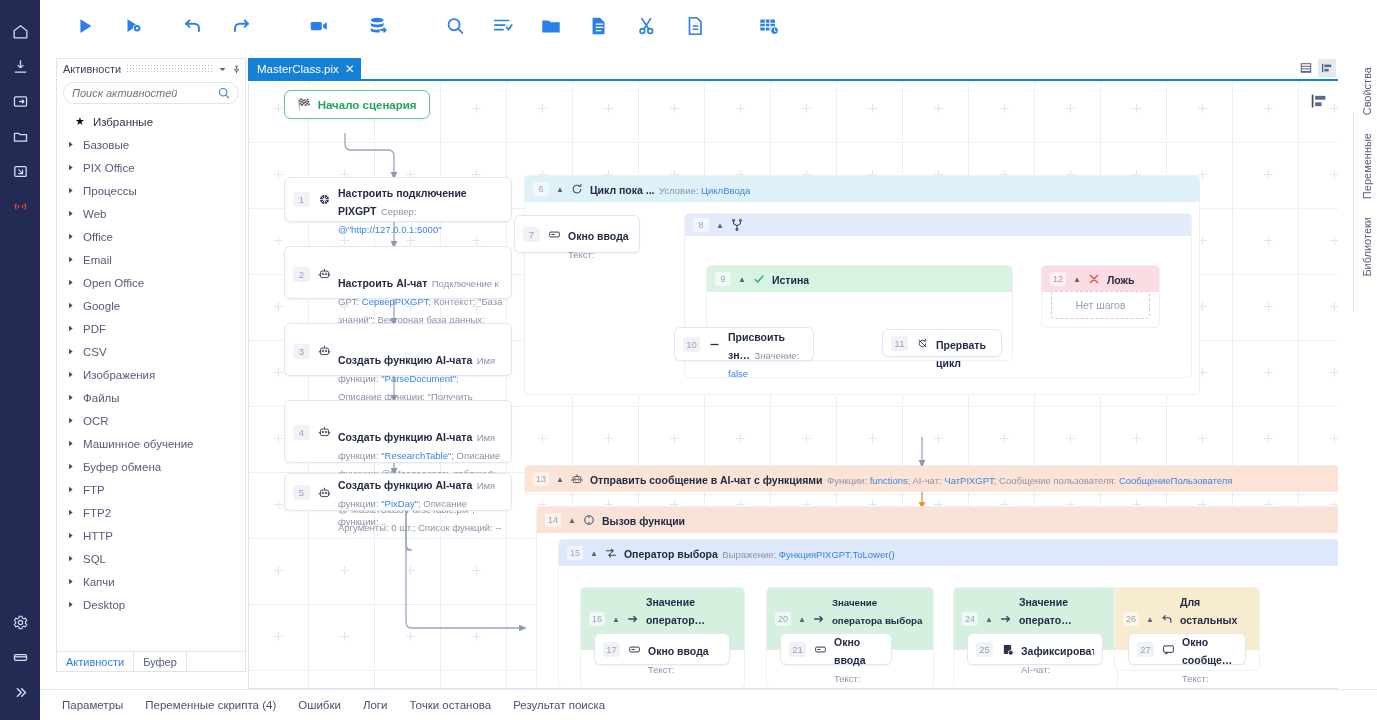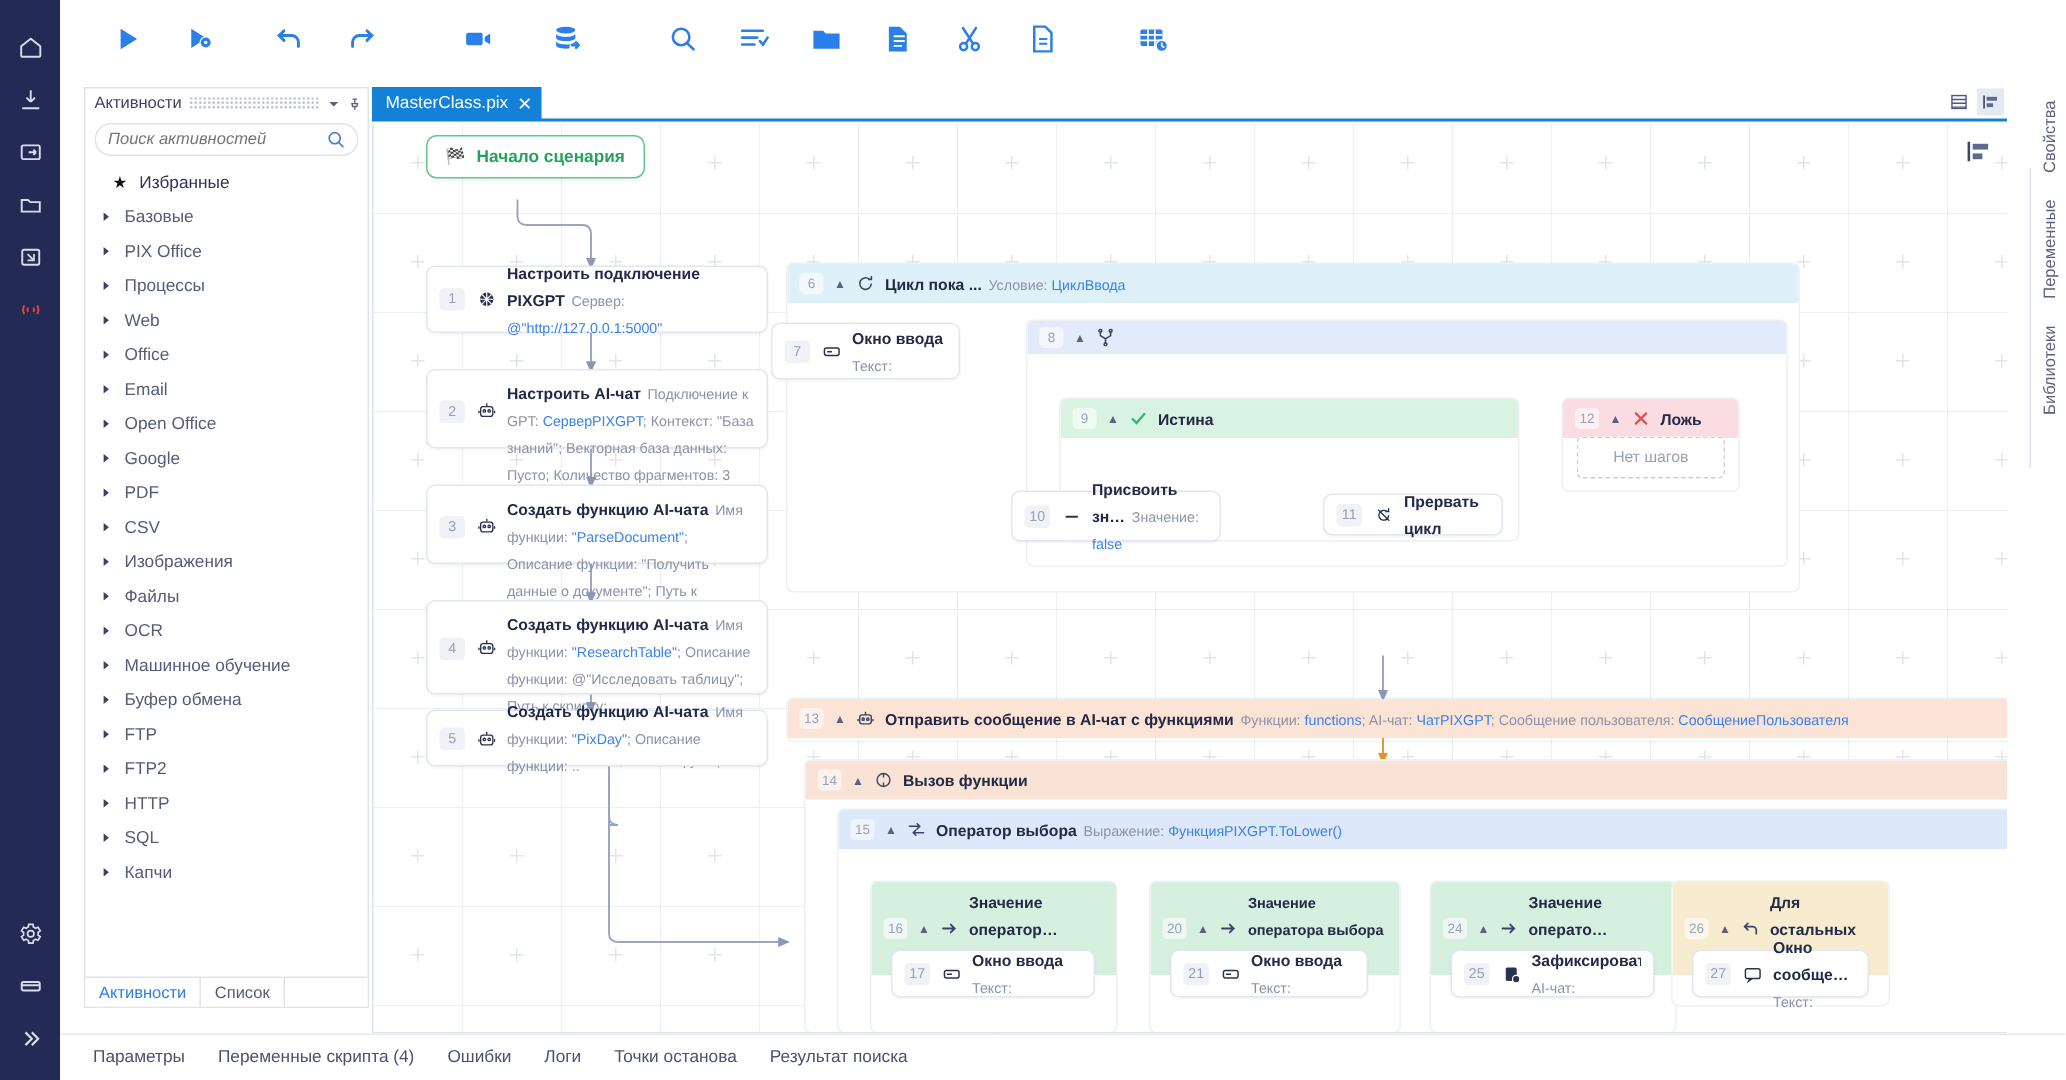--- a/index.html
+++ b/index.html
@@ -150,21 +150,21 @@
     position: absolute; background: #fff; border: 1px solid #e2e6ef; border-radius: 6px;
     box-shadow: 0 1px 2px rgba(40,50,80,.06);
     display: flex; align-items: center; padding: 6px 8px; gap: 7px;
   }
   .node .num {
     min-width: 17px; height: 15px; border-radius: 3px; background: #f0f2f7; color: #98a0b8;
     font-size: 9.5px; display: flex; align-items: center; justify-content: center; flex-shrink: 0;
   }
   .node .nic { width: 14px; display: flex; align-items: center; justify-content: center; color: #2b3250; flex-shrink: 0; }
   .node .nic svg { width: 13px; height: 13px; }
-  .node .ntxt { flex: 1; min-width: 0; overflow: hidden; }
+  .node .ntxt { flex: 1; min-width: 0; overflow: hidden; margin-top: 20px; }
   .node .t1 { font-size: 10.5px; font-weight: bold; color: #232a46; line-height: 1.25; }
   .node .t2 { font-size: 9.5px; color: #8b92aa; line-height: 1.3; }
   .node .t2 b { color: #3b82e8; font-weight: normal; }
 
   .startnode {
     position: absolute; background: #fff; border: 1.5px solid #5fc98c; border-radius: 7px;
     padding: 7px 12px; display: flex; align-items: center; gap: 7px;
     font-size: 11.5px; font-weight: bold; color: #23a45e;
     box-shadow: 0 1px 3px rgba(40,50,80,.08);
   }
@@ -565,28 +565,36 @@
             <span>SQL</span>
           </div>
           <div class="ap-item">
             <span class="tri">
               <svg viewBox="0 0 10 10" fill="currentColor">
                 <path d="M3 1l5 4-5 4z"></path>
               </svg>
             </span>
             <span>Капчи</span>
           </div>
+          <div class="ap-item">
+            <span class="tri">
+              <svg viewBox="0 0 10 10" fill="currentColor">
+                <path d="M3 1l5 4-5 4z"></path>
+              </svg>
+            </span>
+            <span>Desktop</span>
+          </div>
         </div>
     </div>
     <div id="ap-tabs">
       <div class="ap-tab active">
           <span>Активности</span>
         </div>
       <div class="ap-tab">
-          <span>Список</span>
+          <span>Буфер</span>
         </div>
     </div>
   </div>
 
   <div id="tabbar">
     <div id="doc-tab">
       <span>MasterClass.pix</span>
       <span class="x">✕</span>
     </div>
     <div class="tbar-underline"></div>
@@ -1100,21 +1108,21 @@
           <svg viewBox="0 0 14 14" fill="none" stroke="currentColor" stroke-width="1.5" stroke-linecap="round">
               <path d="M2 7h9M8 4l3 3-3 3"></path>
             </svg>
         </span>
         <span class="btxt">
           <span class="bt1" style="font-size:9.7px">Значение оператора выбора</span>
           <span class="bt2">Значение: ..</span>
         </span>
       </div>
     </div>
-    <div class="node" style="left:532px;top:551px;width:132px;height:32px;">
+    <div class="node" style="left:532px;top:551px;width:112px;height:32px;">
       <span class="num">21</span>
       <span class="nic">
         <svg viewBox="0 0 16 16" fill="none" stroke="currentColor" stroke-width="1.2">
             <rect x="2" y="5" width="12" height="6" rx="1.5"></rect>
             <path d="M4.2 8h4"></path>
           </svg>
       </span>
       <span class="ntxt">
         <span class="t1">Окно ввода</span>
         <span class="t2">Текст:</span>

